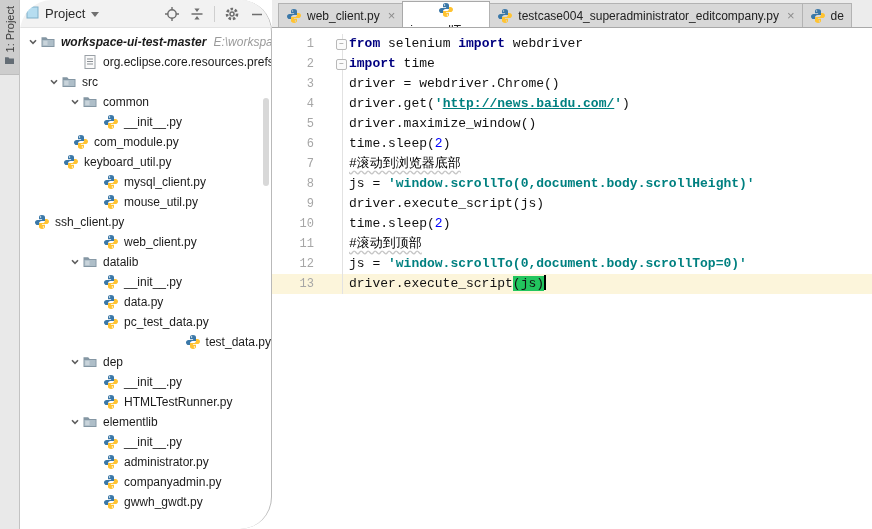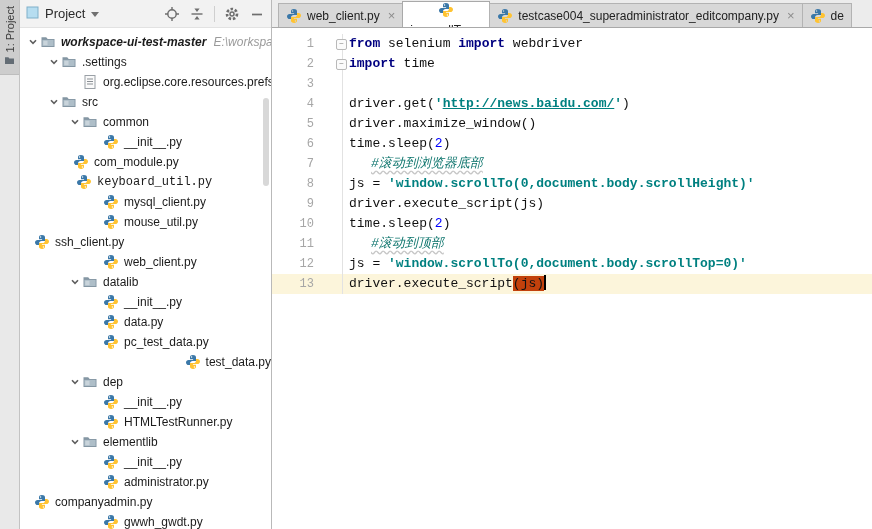--- a/index.html
+++ b/index.html
@@ -6,21 +6,21 @@
   .app{position:relative;width:872px;height:529px;overflow:hidden;
        font-family:"Liberation Sans",sans-serif;font-size:12px;color:#1d1d1d;
        display:flex;background:#fff;}
   
   .tw-bar{width:19px;flex:none;background:#E9E9E9;border-right:1px solid #C3C3C3;position:relative;}
   .tw-btn{position:absolute;top:0;left:0;width:19px;padding:6px 0 5px;background:#CDCDCD;
           display:flex;flex-direction:column;align-items:center;gap:3px;border-bottom:1px solid #BDBDBD;cursor:pointer;}
   .tw-label{writing-mode:vertical-rl;transform:rotate(180deg);font-size:11px;color:#3c3c3c;white-space:nowrap;}
   
   .project-panel{width:251px;flex:none;background:#fff;border-right:1px solid #B9B9B9;
-                 display:flex;flex-direction:column;position:relative;overflow:hidden;}
+                 display:flex;flex-direction:column;position:relative;overflow:hidden;border-radius:32px;}
   .panel-header{height:27px;flex:none;background:#F2F2F2;border-bottom:1px solid #E2E2E2;
                 display:flex;align-items:center;padding:0 6px;}
   .hdr-title{display:flex;align-items:center;gap:6px;cursor:pointer;}
   .hdr-title .txt{font-size:13px;color:#2b2b2b;}
   .caret-down{width:0;height:0;border-left:4px solid transparent;border-right:4px solid transparent;
               border-top:5px solid #707070;margin-top:2px;}
   .hdr-actions{margin-left:auto;display:flex;align-items:center;gap:9px;}
   .hdr-actions .act{display:flex;align-items:center;cursor:pointer;}
   .hdr-sep{width:1px;height:16px;background:#CFCFCF;}
   .tree{padding-top:4px;overflow:hidden;flex:1;}
@@ -48,24 +48,24 @@
   .gutter-num{width:42px;flex:none;text-align:right;padding-right:6px;color:#A6A6A6;font-size:12px;cursor:pointer;}
   .foldcol{width:22px;flex:none;border-right:1px solid #E2E2E2;position:relative;cursor:pointer;}
   .fold-mark{position:absolute;right:-5px;top:5px;width:9px;height:9px;background:#FBFBFB;
              border:1px solid #B9B9B9;border-radius:2px;font-size:8px;line-height:8px;
              text-align:center;color:#8a8a8a;font-family:"Liberation Sans",sans-serif;}
   .code-text{white-space:pre;padding-left:6px;color:#111;}
   .tk.kw{color:#000080;font-weight:bold;}
   .tk.str{color:#008080;font-weight:bold;}
   .tk.lnk{text-decoration:underline;}
   .tk.num{color:#0000FF;}
-  .tk.cmt{color:#0f766e;font-style:italic;margin-left:22px;}
+  .tk.cmt{color:#000000;}
   .tk.typo{text-decoration-line:underline;text-decoration-style:wavy;text-decoration-color:#C6C6C6;text-underline-offset:3px;}
   .tk.pl{color:#111;}
-  .tk.match{background:#c2410c;}
+  .tk.match{background:#22c55e;}
   .caret-bar{display:inline-block;width:2px;height:15px;background:#000;vertical-align:-3px;}
 </style>
 </head>
 <body>
 
 <div class="app">
 
   <div class="tw-bar">
     <div class="tw-btn">
       <span class="tw-label">1: Project</span>
@@ -121,58 +121,43 @@
           <span class="node-icon">
             <svg width="16" height="16" viewBox="0 0 16 16">
               <path fill="#8496A3" d="M1.5 3.2h4.7l1.5 1.9h6.8V13H1.5z"></path>
               <path fill="#AEBEC8" d="M2.4 5.9h11.2V12H2.4z"></path>
               <rect x="3.3" y="6.8" width="4.2" height="4.3" fill="#C9D4DB"></rect>
             </svg>
           </span>
           <span class="node-label bold">workspace-ui-test-master</span>
           <span class="path-hint">E:\workspac</span>
         </div>
+        <div class="tree-row" style="padding-left: 48px;">
+          <span class="tw-spacer"></span>
+          <span class="node-icon">
+            <svg width="16" height="16" viewBox="0 0 16 16">
+              <rect x="3" y="1.5" width="10" height="13" fill="#FAFAFA" stroke="#9AA0A6"></rect>
+              <path stroke="#8A8F94" fill="none" d="M5 5h6M5 7.5h6M5 10h6"></path>
+            </svg>
+          </span>
+          <span class="node-label">org.eclipse.core.resources.prefs</span>
+        </div>
         <div class="tree-row" style="padding-left: 27px;">
           <span class="tw-chevron">
             <svg width="10" height="10" viewBox="0 0 10 10">
               <path fill="none" stroke="#5F5F5F" stroke-width="1.6" d="M2 3.3 5 6.4 8 3.3"></path>
             </svg>
           </span>
           <span class="node-icon">
             <svg width="16" height="16" viewBox="0 0 16 16">
               <path fill="#8496A3" d="M1.5 3.2h4.7l1.5 1.9h6.8V13H1.5z"></path>
               <path fill="#AEBEC8" d="M2.4 5.9h11.2V12H2.4z"></path>
               <rect x="3.3" y="6.8" width="4.2" height="4.3" fill="#C9D4DB"></rect>
             </svg>
           </span>
-          <span class="node-label">.settings</span>
-        </div>
-        <div class="tree-row" style="padding-left: 48px;">
-          <span class="tw-spacer"></span>
-          <span class="node-icon">
-            <svg width="16" height="16" viewBox="0 0 16 16">
-              <rect x="3" y="1.5" width="10" height="13" fill="#FAFAFA" stroke="#9AA0A6"></rect>
-              <path stroke="#8A8F94" fill="none" d="M5 5h6M5 7.5h6M5 10h6"></path>
-            </svg>
-          </span>
-          <span class="node-label">org.eclipse.core.resources.prefs</span>
-        </div>
-        <div class="tree-row" style="padding-left: 27px;">
-          <span class="tw-chevron">
-            <svg width="10" height="10" viewBox="0 0 10 10">
-              <path fill="none" stroke="#5F5F5F" stroke-width="1.6" d="M2 3.3 5 6.4 8 3.3"></path>
-            </svg>
-          </span>
-          <span class="node-icon">
-            <svg width="16" height="16" viewBox="0 0 16 16">
-              <path fill="#8496A3" d="M1.5 3.2h4.7l1.5 1.9h6.8V13H1.5z"></path>
-              <path fill="#AEBEC8" d="M2.4 5.9h11.2V12H2.4z"></path>
-              <rect x="3.3" y="6.8" width="4.2" height="4.3" fill="#C9D4DB"></rect>
-            </svg>
-          </span>
           <span class="node-label">src</span>
         </div>
         <div class="tree-row" style="padding-left: 48px;">
           <span class="tw-chevron">
             <svg width="10" height="10" viewBox="0 0 10 10">
               <path fill="none" stroke="#5F5F5F" stroke-width="1.6" d="M2 3.3 5 6.4 8 3.3"></path>
             </svg>
           </span>
           <span class="node-icon">
             <svg width="16" height="16" viewBox="0 0 16 16">
@@ -196,21 +181,21 @@
         <div class="tree-row" style="padding-left: 39px; text-align: center;">
           <span class="tw-spacer"></span>
           <span class="node-icon">
             <svg width="16" height="16" viewBox="0 0 16 16">
               <path fill="#3B78A8" d="M7.9 1C6.1 1 5 1.9 5 3.2V5.2h3.1v.7H3.6C2.1 5.9 1 7 1 8.5 1 10 2.1 11.1 3.6 11.1H5V9.3C5 7.9 6.2 6.9 7.6 6.9H11V3.2C11 1.9 9.7 1 7.9 1zM6.6 2.3a.7.7 0 1 1 0 1.4.7.7 0 0 1 0-1.4z"></path>
               <path fill="#FFC331" d="M8.1 15c1.8 0 2.9-.9 2.9-2.2v-2H7.9v-.7h4.5c1.5 0 2.6-1.1 2.6-2.6 0-1.5-1.1-2.6-2.6-2.6H11v1.8C11 8.1 9.8 9.1 8.4 9.1H5v3.7C5 14.1 6.3 15 8.1 15zm1.3-1.3a.7.7 0 1 1 0-1.4.7.7 0 0 1 0 1.4z"></path>
             </svg>
           </span>
           <span class="node-label">com_module.py</span>
         </div>
-        <div class="tree-row" style="padding-left: 42px; font-family: Liberation Mono, monospace;">
+        <div class="tree-row" style="padding-left: 29px;">
           <span class="tw-spacer"></span>
           <span class="node-icon">
             <svg width="16" height="16" viewBox="0 0 16 16">
               <path fill="#3B78A8" d="M7.9 1C6.1 1 5 1.9 5 3.2V5.2h3.1v.7H3.6C2.1 5.9 1 7 1 8.5 1 10 2.1 11.1 3.6 11.1H5V9.3C5 7.9 6.2 6.9 7.6 6.9H11V3.2C11 1.9 9.7 1 7.9 1zM6.6 2.3a.7.7 0 1 1 0 1.4.7.7 0 0 1 0-1.4z"></path>
               <path fill="#FFC331" d="M8.1 15c1.8 0 2.9-.9 2.9-2.2v-2H7.9v-.7h4.5c1.5 0 2.6-1.1 2.6-2.6 0-1.5-1.1-2.6-2.6-2.6H11v1.8C11 8.1 9.8 9.1 8.4 9.1H5v3.7C5 14.1 6.3 15 8.1 15zm1.3-1.3a.7.7 0 1 1 0-1.4.7.7 0 0 1 0 1.4z"></path>
             </svg>
           </span>
           <span class="node-label">keyboard_util.py</span>
         </div>
         <div class="tree-row" style="padding-left: 69px;">
@@ -371,21 +356,21 @@
         <div class="tree-row" style="padding-left: 69px;">
           <span class="tw-spacer"></span>
           <span class="node-icon">
             <svg width="16" height="16" viewBox="0 0 16 16">
               <path fill="#3B78A8" d="M7.9 1C6.1 1 5 1.9 5 3.2V5.2h3.1v.7H3.6C2.1 5.9 1 7 1 8.5 1 10 2.1 11.1 3.6 11.1H5V9.3C5 7.9 6.2 6.9 7.6 6.9H11V3.2C11 1.9 9.7 1 7.9 1zM6.6 2.3a.7.7 0 1 1 0 1.4.7.7 0 0 1 0-1.4z"></path>
               <path fill="#FFC331" d="M8.1 15c1.8 0 2.9-.9 2.9-2.2v-2H7.9v-.7h4.5c1.5 0 2.6-1.1 2.6-2.6 0-1.5-1.1-2.6-2.6-2.6H11v1.8C11 8.1 9.8 9.1 8.4 9.1H5v3.7C5 14.1 6.3 15 8.1 15zm1.3-1.3a.7.7 0 1 1 0-1.4.7.7 0 0 1 0 1.4z"></path>
             </svg>
           </span>
           <span class="node-label">administrator.py</span>
         </div>
-        <div class="tree-row" style="">
+        <div class="tree-row" style="padding-left: 69px;">
           <span class="tw-spacer"></span>
           <span class="node-icon">
             <svg width="16" height="16" viewBox="0 0 16 16">
               <path fill="#3B78A8" d="M7.9 1C6.1 1 5 1.9 5 3.2V5.2h3.1v.7H3.6C2.1 5.9 1 7 1 8.5 1 10 2.1 11.1 3.6 11.1H5V9.3C5 7.9 6.2 6.9 7.6 6.9H11V3.2C11 1.9 9.7 1 7.9 1zM6.6 2.3a.7.7 0 1 1 0 1.4.7.7 0 0 1 0-1.4z"></path>
               <path fill="#FFC331" d="M8.1 15c1.8 0 2.9-.9 2.9-2.2v-2H7.9v-.7h4.5c1.5 0 2.6-1.1 2.6-2.6 0-1.5-1.1-2.6-2.6-2.6H11v1.8C11 8.1 9.8 9.1 8.4 9.1H5v3.7C5 14.1 6.3 15 8.1 15zm1.3-1.3a.7.7 0 1 1 0-1.4.7.7 0 0 1 0 1.4z"></path>
             </svg>
           </span>
           <span class="node-label">companyadmin.py</span>
         </div>
         <div class="tree-row" style="padding-left: 69px;">
@@ -455,20 +440,21 @@
         <div class="line">
           <span class="gutter-num">2</span>
           <span class="foldcol">
             <span class="fold-mark">−</span>
           </span>
           <span class="code-text"><span class="tk kw">import</span><span class="tk pl"> time</span></span>
         </div>
         <div class="line">
           <span class="gutter-num">3</span>
           <span class="foldcol"></span>
+          <span class="code-text"><span class="tk pl">driver = webdriver.Chrome()</span></span>
         </div>
         <div class="line">
           <span class="gutter-num">4</span>
           <span class="foldcol"></span>
           <span class="code-text"><span class="tk pl">driver.get(</span><span class="tk str">'</span><span class="tk str lnk">http://news.baidu.com/</span><span class="tk str">'</span><span class="tk pl">)</span></span>
         </div>
         <div class="line">
           <span class="gutter-num">5</span>
           <span class="foldcol"></span>
           <span class="code-text"><span class="tk pl">driver.maximize_window()</span></span>

